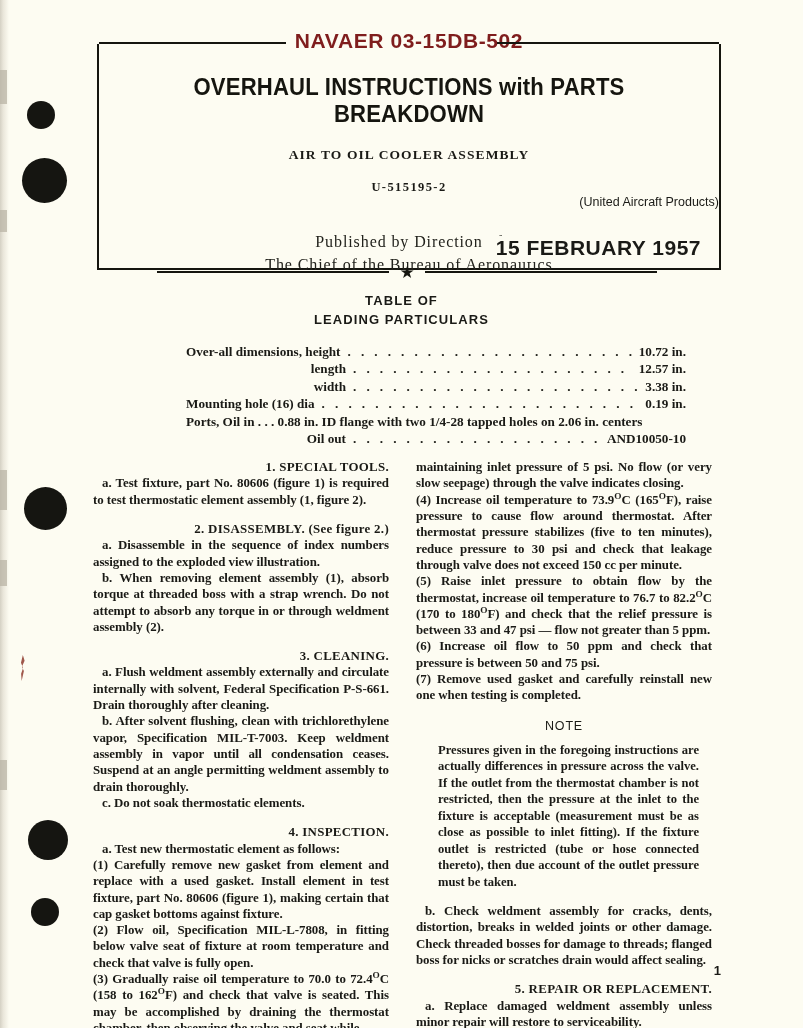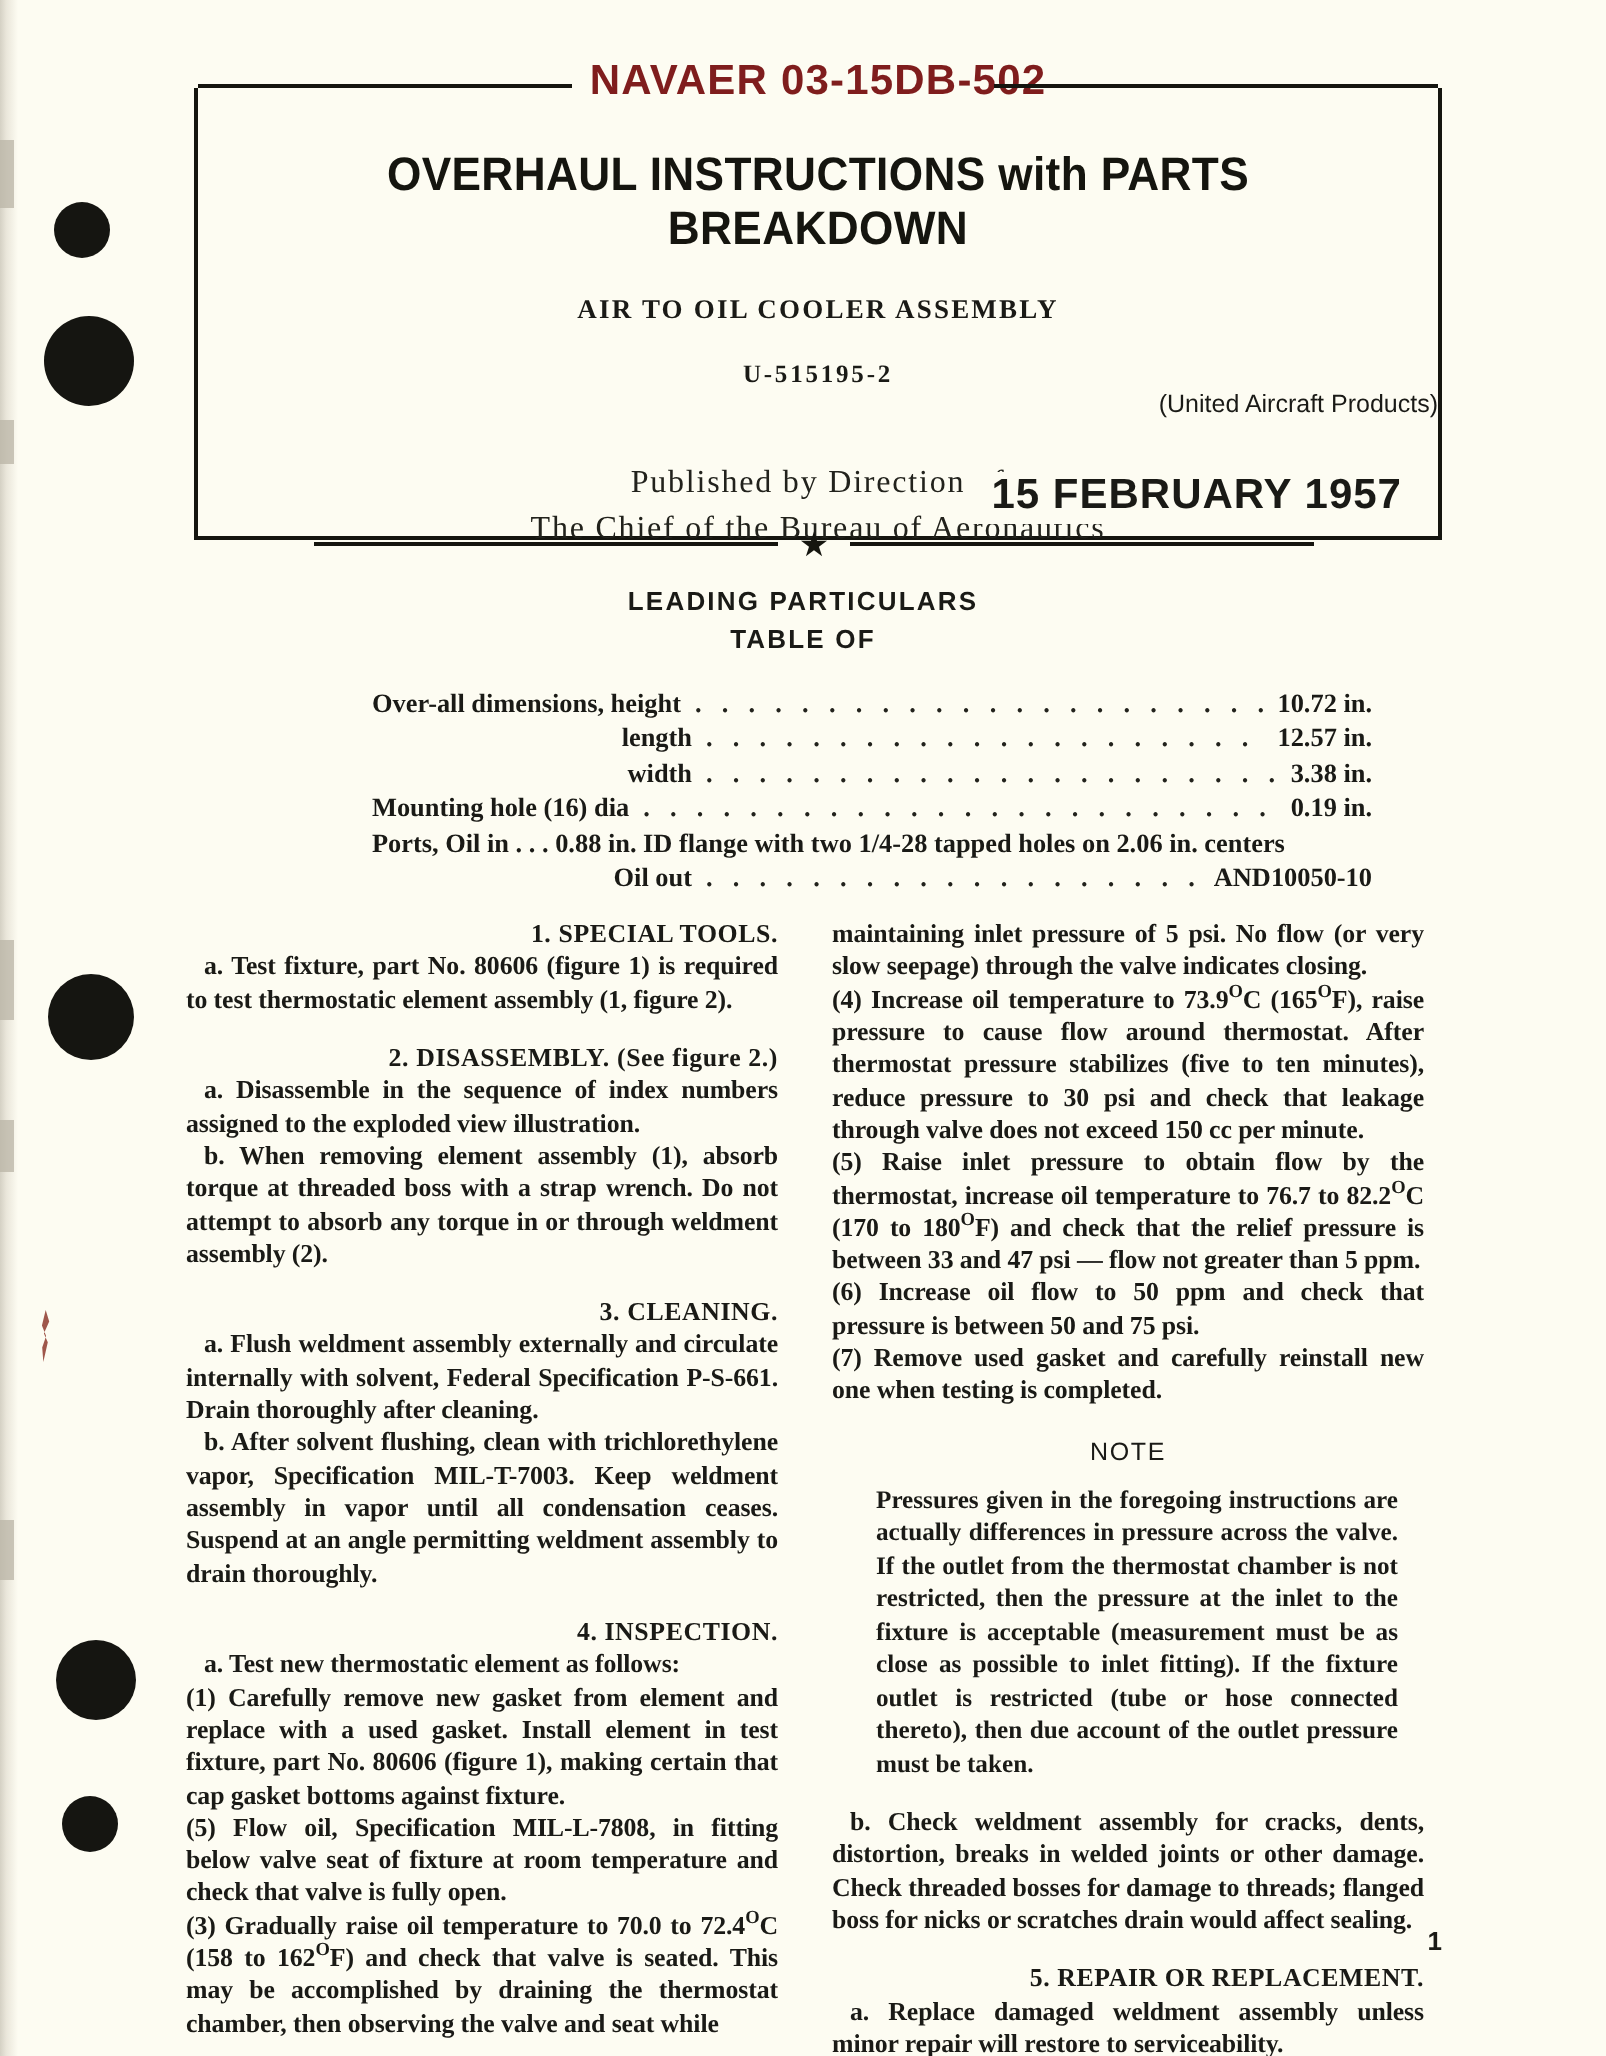--- a/index.html
+++ b/index.html
@@ -188,22 +188,22 @@
   <div class="mast-date">15 FEBRUARY  1957</div>
 </div>
 
 <div class="divider">
   <div class="rule left"></div>
   <div class="star">★</div>
   <div class="rule right"></div>
 </div>
 
 <div class="lp-head">
+  <div>TABLE OF</div>
   <div>LEADING PARTICULARS</div>
-  <div>TABLE OF</div>
 </div>
 
 <div class="lp-table">
   <div class="lp-row">
     <span class="lp-label">Over-all dimensions,  height</span>
     <span class="lp-dots">. . . . . . . . . . . . . . . . . . . . . . . . . . . . . . . . . . . . . . . . . . . . . . . . . . . . . . . . . .</span>
     <span class="lp-val">10.72 in.</span>
   </div>
   <div class="lp-sub">
     <span class="lp-label">length</span>
@@ -234,25 +234,26 @@
     <p class="sec first">1.  SPECIAL TOOLS.</p>
     <p class="item">a.  Test fixture, part No. 80606 (figure 1) is required to test thermostatic element assembly (1, figure 2).</p>
 
     <p class="sec">2.  DISASSEMBLY.  (See figure 2.)</p>
     <p class="item">a.  Disassemble in the sequence of index numbers assigned to the exploded view illustration.</p>
     <p class="item">b. When removing element assembly (1), absorb torque at threaded boss with a strap wrench.  Do not attempt to absorb any torque in or through weldment assembly (2).</p>
 
     <p class="sec">3.  CLEANING.</p>
     <p class="item">a.  Flush weldment assembly externally and circulate internally with solvent, Federal Specification P-S-661.  Drain thoroughly after cleaning.</p>
     <p class="item">b.  After solvent flushing, clean with trichlorethylene vapor, Specification MIL-T-7003.  Keep weldment assembly in vapor until all condensation ceases. Suspend at an angle permitting weldment assembly to drain thoroughly.</p>
+    <p class="item">c.  Do not soak thermostatic elements.</p>
 
     <p class="sec">4.  INSPECTION.</p>
     <p class="item">a.  Test new thermostatic element as follows:</p>
     <p>(1)  Carefully remove new gasket from element and replace with a used gasket.  Install element in test fixture, part No. 80606 (figure 1), making certain that cap gasket bottoms against fixture.</p>
-    <p>(5)  Flow oil, Specification MIL-L-7808, in fitting below valve seat of fixture at room temperature and check that valve is fully open.</p>
+    <p>(2)  Flow oil, Specification MIL-L-7808, in fitting below valve seat of fixture at room temperature and check that valve is fully open.</p>
     <p><span>(3)  Gradually raise oil temperature to 70.0 to 72.4</span><sup>O</sup><span>C (158 to 162</span><sup>O</sup><span>F) and check that valve is seated.  This may be accomplished by draining the thermostat chamber, then observing the valve and seat while</span></p>
   </div>
 
   <div class="col">
     <p>maintaining inlet pressure of 5 psi.  No flow (or very slow seepage) through the valve indicates closing.</p>
     <p><span>(4)  Increase oil temperature to 73.9</span><sup>O</sup><span>C (165</span><sup>O</sup><span>F), raise pressure to cause flow around thermostat.  After thermostat pressure stabilizes (five to ten minutes), reduce pressure to 30 psi and check that leakage through valve does not exceed 150 cc per minute.</span></p>
     <p><span>(5)  Raise inlet pressure to obtain flow by the thermostat, increase oil temperature to 76.7 to 82.2</span><sup>O</sup><span>C (170 to 180</span><sup>O</sup><span>F) and check that the relief pressure is between 33 and 47 psi — flow not greater than 5 ppm.</span></p>
     <p>(6)  Increase oil flow to 50 ppm and check that pressure is between 50 and 75 psi.</p>
     <p>(7)  Remove used gasket and carefully reinstall new one when testing is completed.</p>
 

